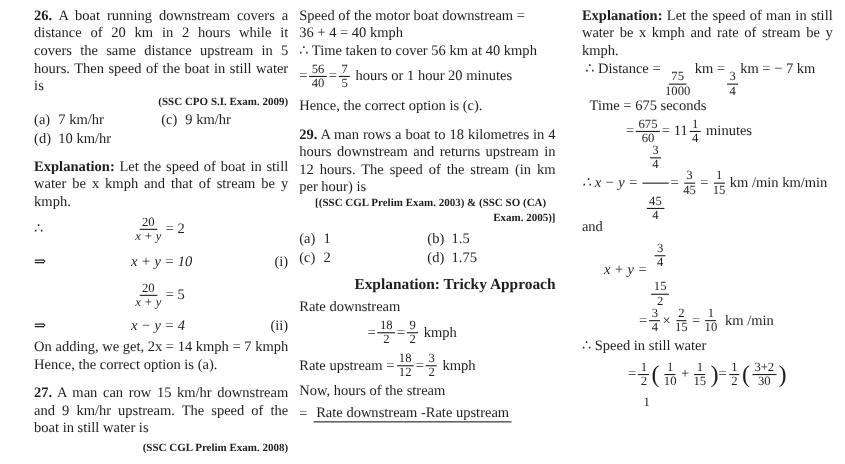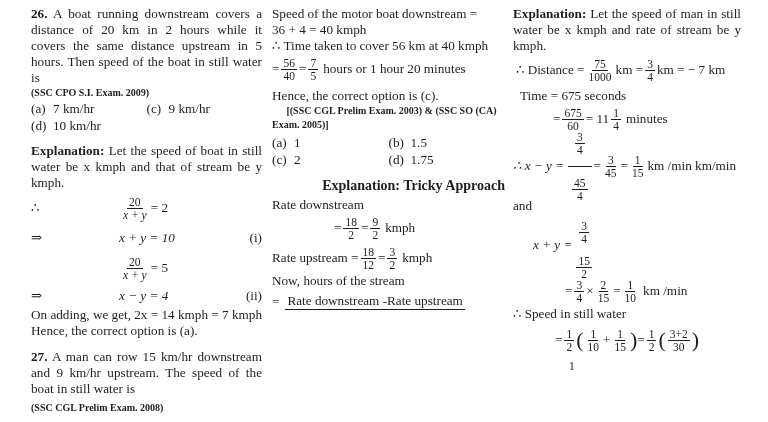--- a/index.html
+++ b/index.html
@@ -6,26 +6,26 @@
   body {
     width: 768px; height: 422px; overflow: hidden;
     background: #ffffff; color: #1e1e1e;
     font-family: "Liberation Serif", "DejaVu Serif", serif;
     font-size: 13.2px; line-height: 16px;
     position: relative;
   }
   .col { position: absolute; top: 6px; }
   #c1 { left: 31px; width: 231px; }
   #c2 { left: 272px; width: 233px; }
-  #c3 { left: 513px; width: 228px; }
+  #c3 { left: 529px; width: 228px; }
   p { margin: 0; }
   .just { text-align: justify; }
   .b { font-weight: bold; text-align: right; }
   .i { font-style: italic; }
-  .src { font-size: 10px; font-weight: bold; text-align: left; line-height: 14px; }
+  .src { font-size: 10px; font-weight: bold; text-align: right; line-height: 14px; }
   .opts { display: grid; grid-template-columns: 1fr 1fr; line-height: 17px; }
   .opts span.lab { display: inline-block; width: 22px; }
   .frac { display: inline-flex; flex-direction: column; align-items: center; vertical-align: middle; font-size: 11.5px; line-height: 12px; margin: 10px 2px; }
   .frac .n { border-bottom: 1px solid #1e1e1e; padding: 0 2px; }
   .frac .d { padding: 0 2px; }
   .row { position: relative; height: 26px; display: flex; align-items: center; }
   .row .sym { position: absolute; left: 0; }
   .row .eq { position: absolute; left: 88px; }
   .row .tag { position: absolute; right: 0; }
   .paren { font-size: 22px; vertical-align: middle; }
@@ -95,20 +95,24 @@
         <span class="d">40</span>
       </span>
     <span>=</span>
     <span class="frac">
         <span class="n">7</span>
         <span class="d">5</span>
       </span>
     <span style="margin-left:3px">hours or 1 hour 20 minutes</span>
   </div>
   <p style="margin-top:4px">Hence, the correct option is (c).</p>
+  <p class="just" style="margin-top:10px">
+    <span class="b">29.</span>
+    <span>A man rows a boat to 18 kilometres in 4 hours downstream and returns upstream in 12 hours. The speed of the stream (in km per hour) is</span>
+  </p>
   <p class="src" style="text-align:center;padding-left:6px">[(SSC CGL Prelim Exam. 2003) &amp; (SSC SO (CA)</p>
   <p class="src">Exam. 2005)]</p>
   <div class="opts" style="margin-top:2px">
     <div><span class="lab">(a)</span><span>1</span></div>
     <div><span class="lab">(b)</span><span>1.5</span></div>
     <div><span class="lab">(c)</span><span>2</span></div>
     <div><span class="lab">(d)</span><span>1.75</span></div>
   </div>
   <p class="b" style="margin-top:10px;font-size:14px">Explanation:  Tricky Approach</p>
   <p style="margin-top:3px">Rate downstream</p>
@@ -143,21 +147,21 @@
     <span style="margin-right:6px">=</span>
     <span style="border-bottom:1px solid #1e1e1e;padding:0 2px">Rate downstream -Rate upstream</span>
   </div>
 </div>
 
 <div class="col" id="c3">
   <p class="just">
     <span class="b">Explanation:</span>
     <span>Let the speed of man in still water be x kmph and rate of stream be y kmph.</span>
   </p>
-  <div style="height:32px;display:flex;align-items:center;padding-left:3px">
+  <div style="height:32px;display:flex;align-items:flex-start;padding-left:3px">
     <span>∴ Distance =</span>
     <span class="frac">
         <span class="n">75</span>
         <span class="d">1000</span>
       </span>
     <span>km =</span>
     <span class="frac">
         <span class="n">3</span>
         <span class="d">4</span>
       </span>

